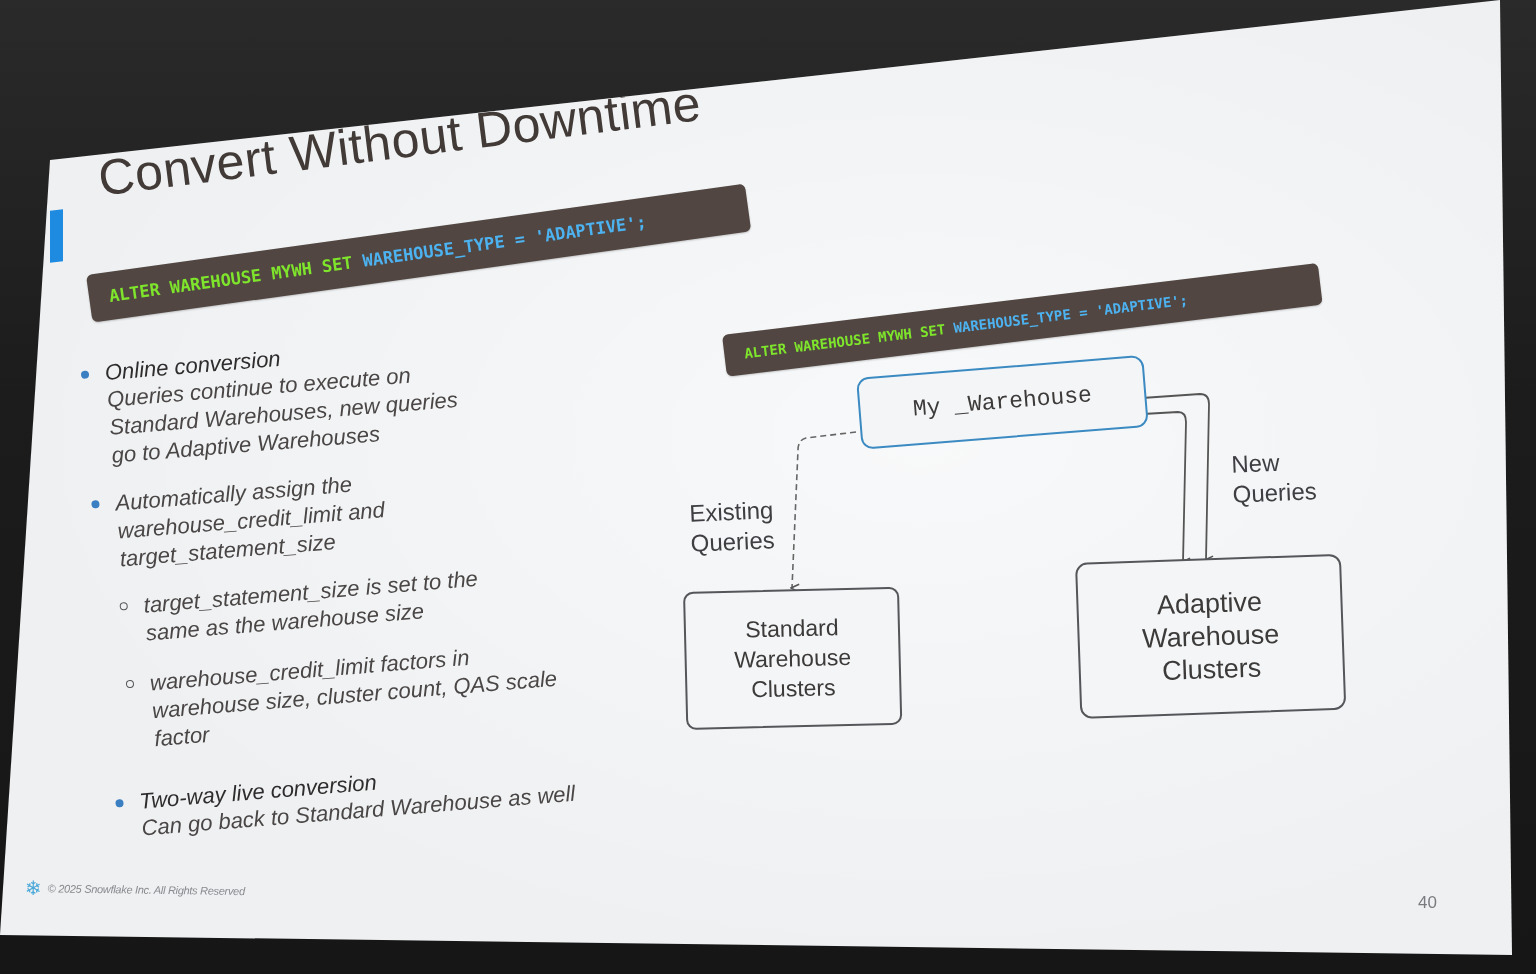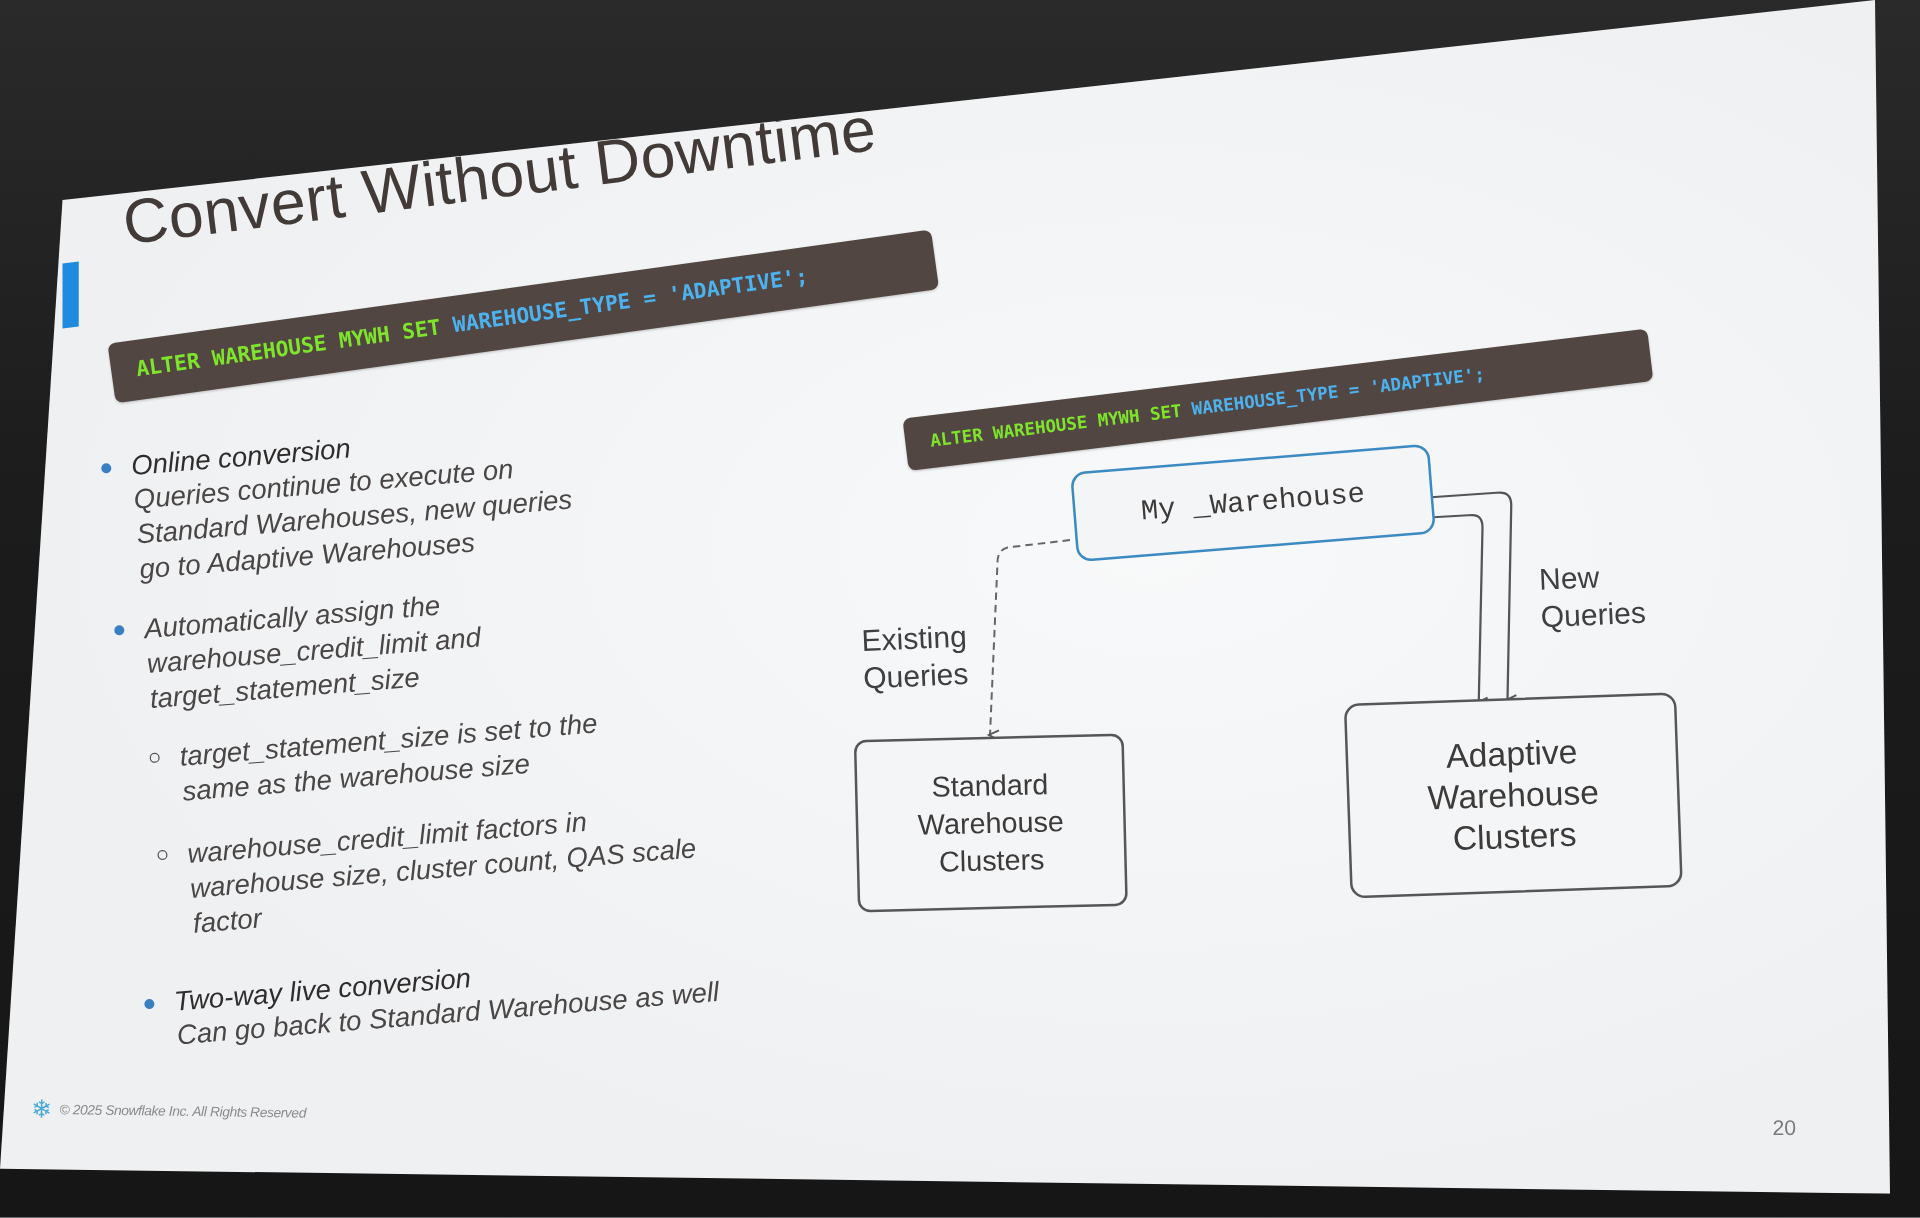--- a/index.html
+++ b/index.html
@@ -194,14 +194,14 @@
   </div>
   <div class="lbl lbl-new">
     <div>New</div>
     <div>Queries</div>
   </div>
 
   <div class="footer">
     <span class="snow">❄</span>
     <span class="copy">© 2025 Snowflake Inc. All Rights Reserved</span>
   </div>
-  <div class="pagenum">20</div>
+  <div class="pagenum">40</div>
 </div>
 
 </body></html>

